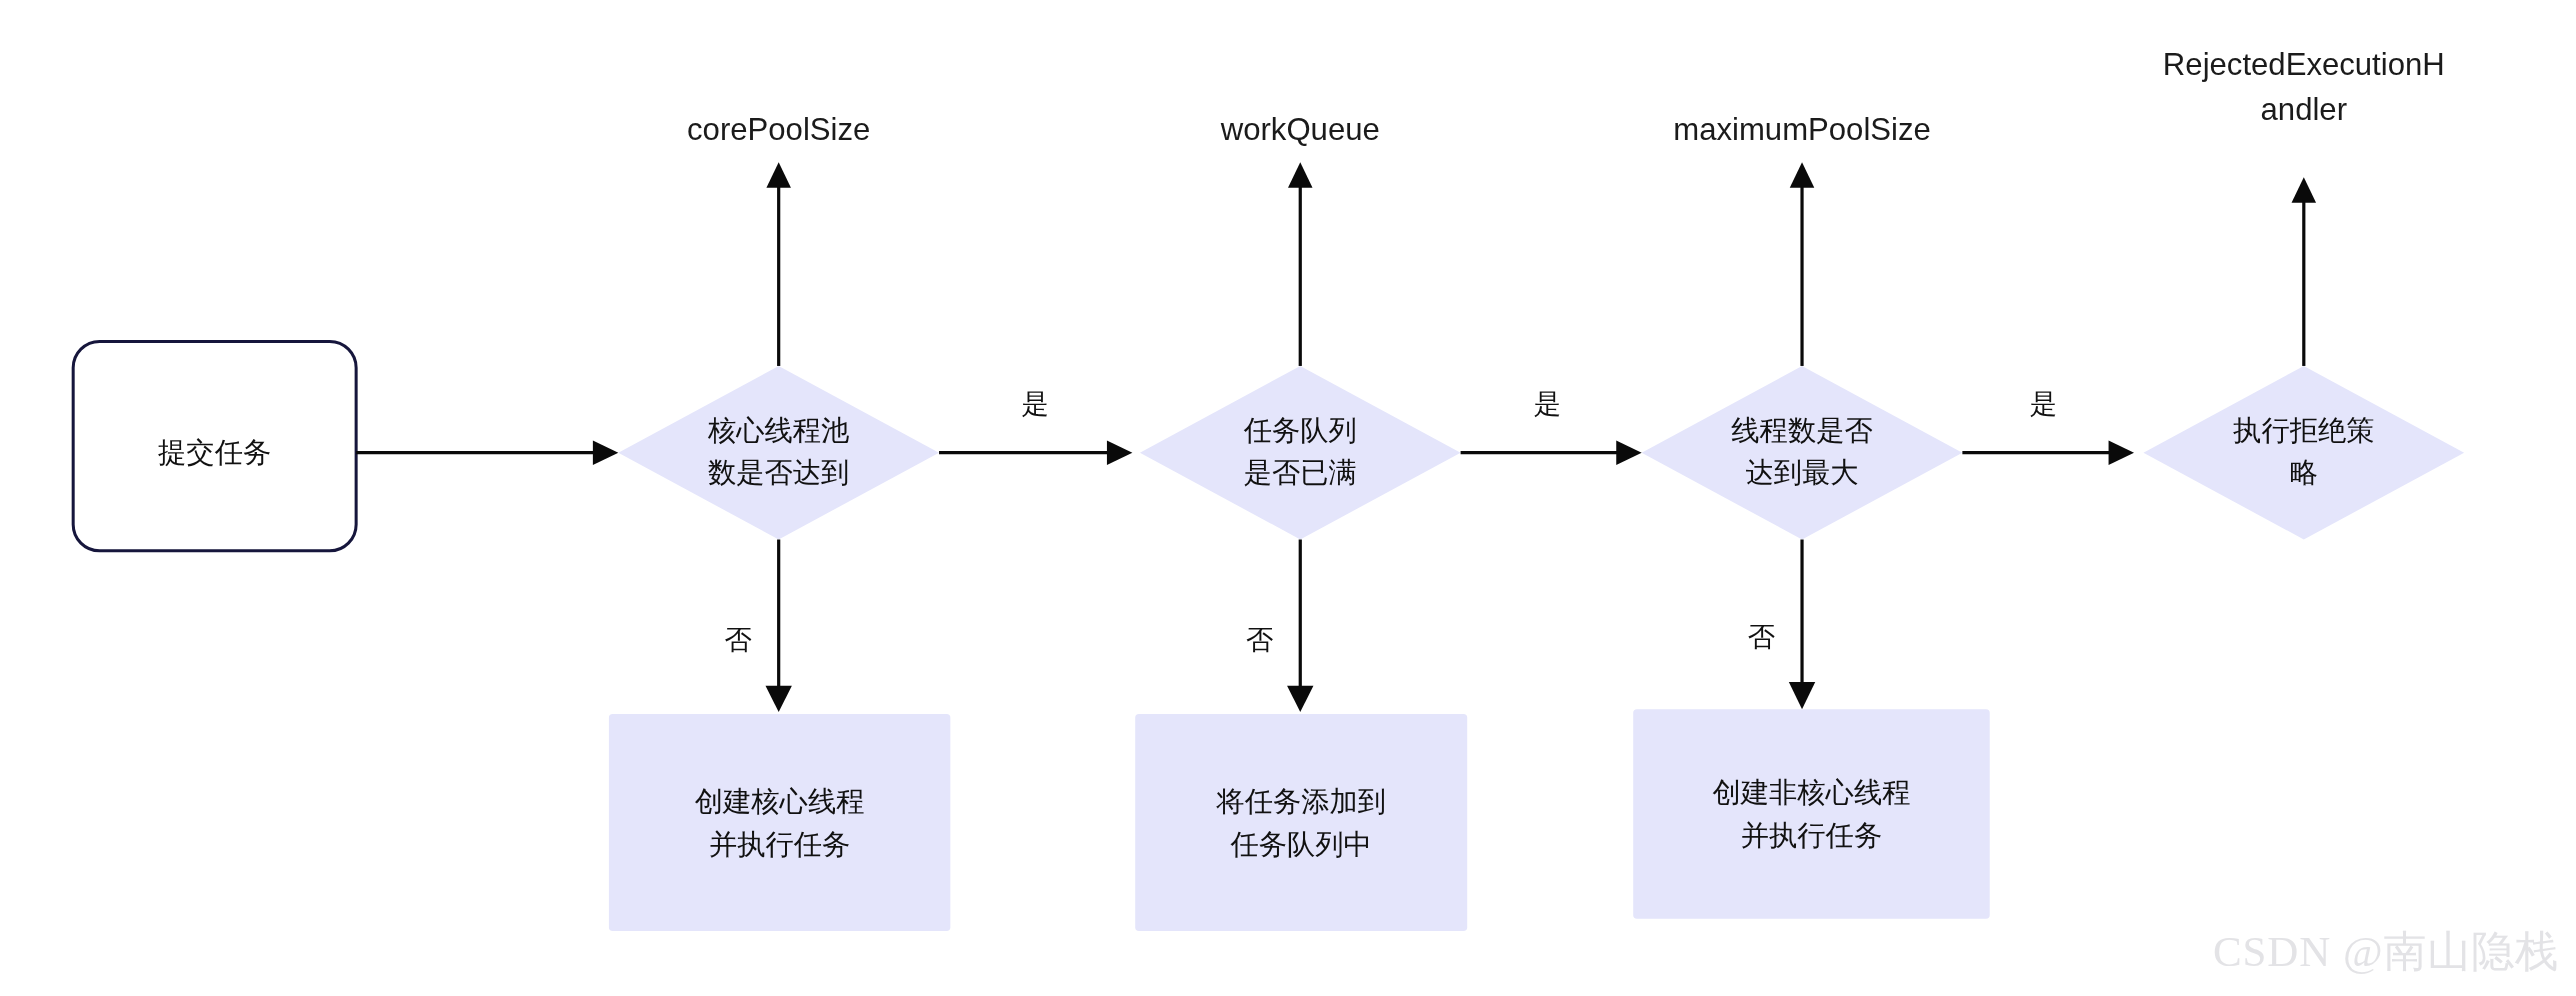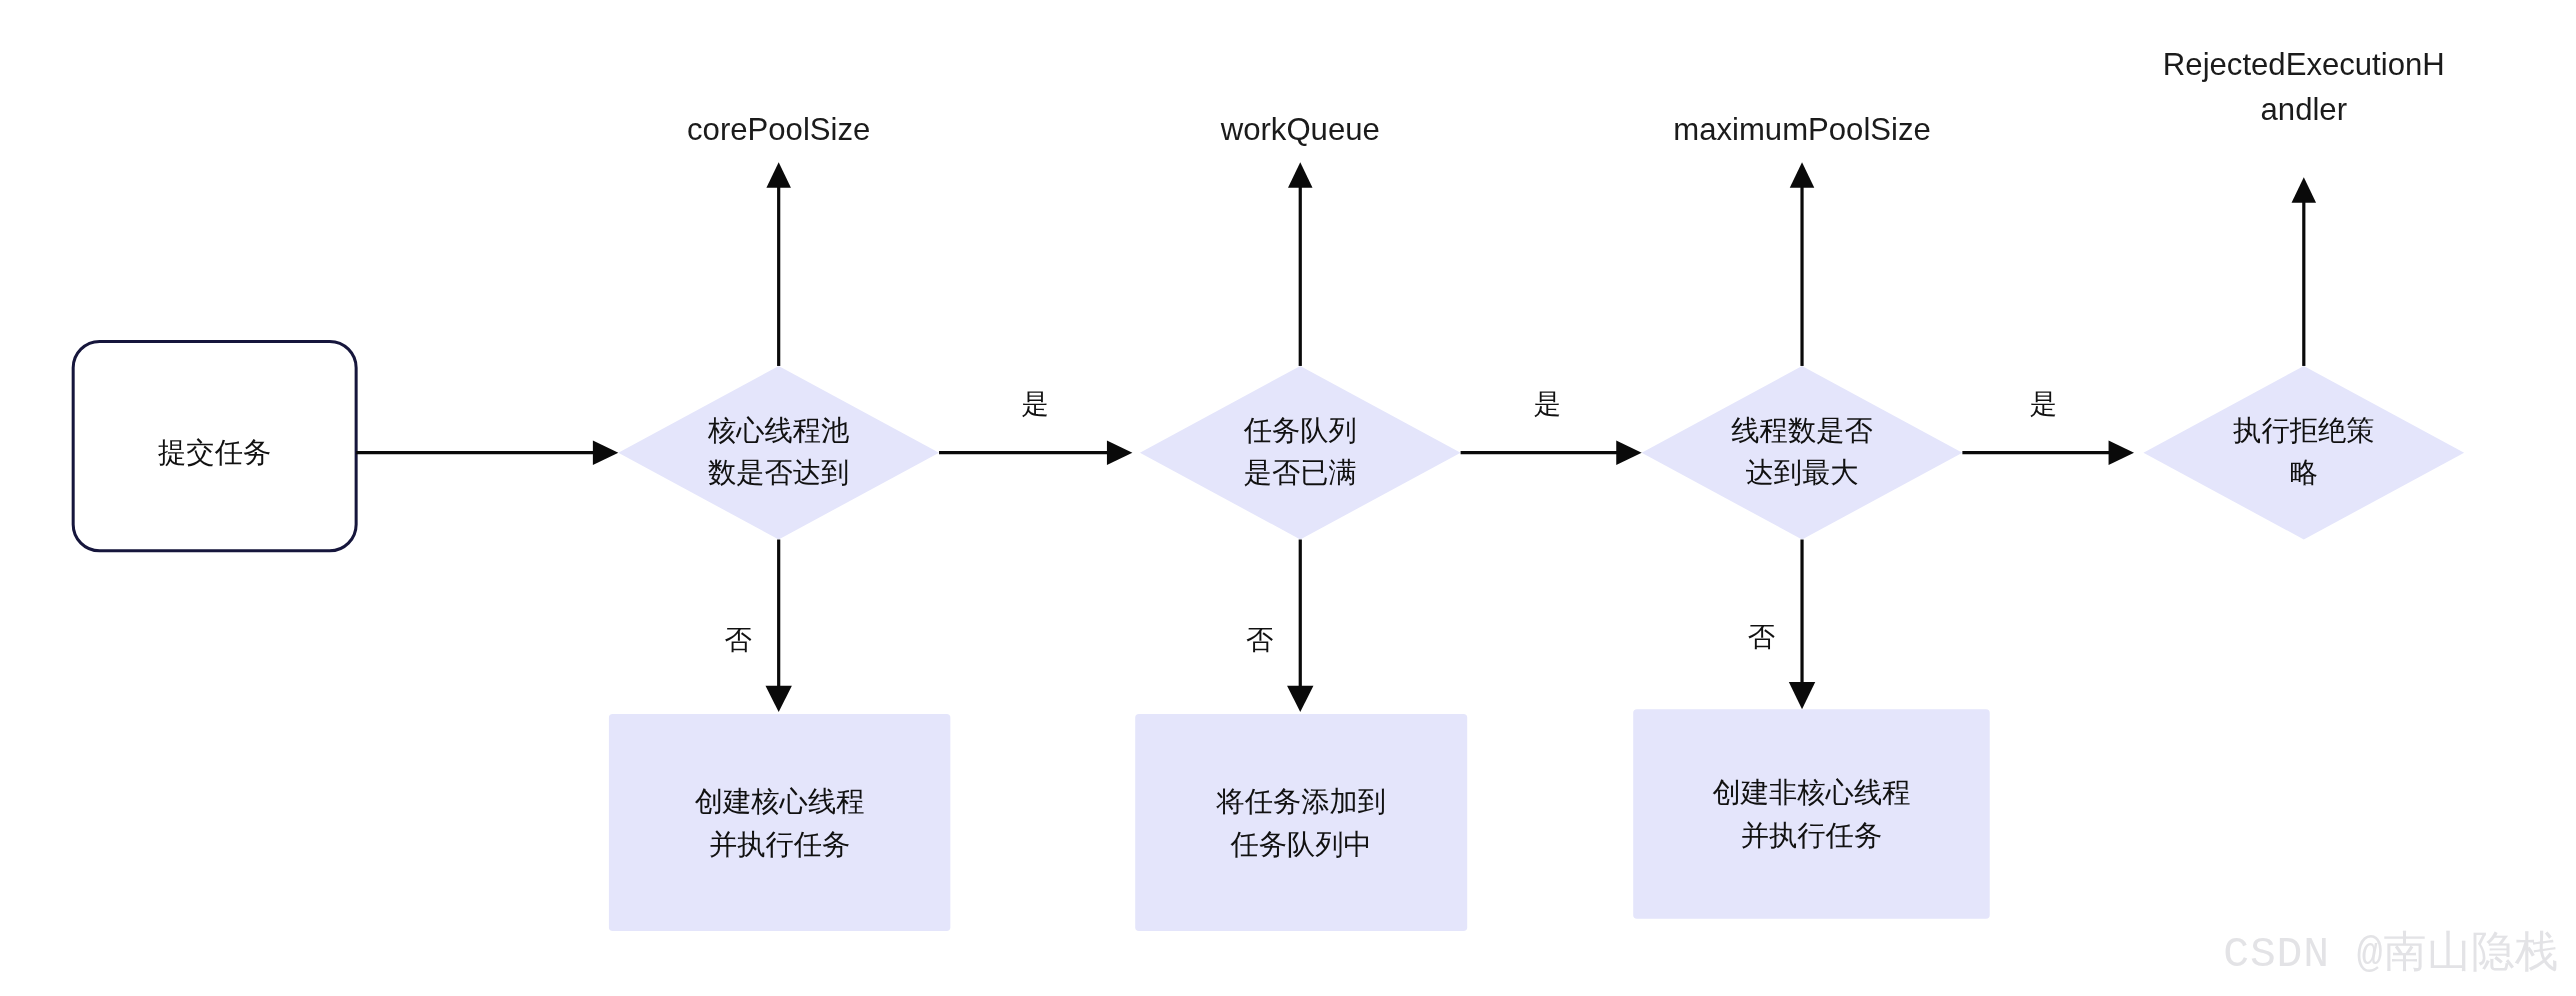--- a/index.html
+++ b/index.html
@@ -58,21 +58,21 @@
     text-anchor: middle;
     fill: #111111;
   }
   .watermark-text {
     position: absolute;
     right: 17px;
     bottom: 15px;
     font-size: 43px;
     color: #E3E3E6;
     letter-spacing: 0.9px;
-    font-family: Liberation Mono, monospace;
+    font-family: Liberation Serif, serif;
     white-space: nowrap;
     user-select: none;
   }
 </style>
 </head>
 <body>
 
 <div id="diagram-root">
 
   <svg id="flow" viewBox="0 0 2730 1056">

